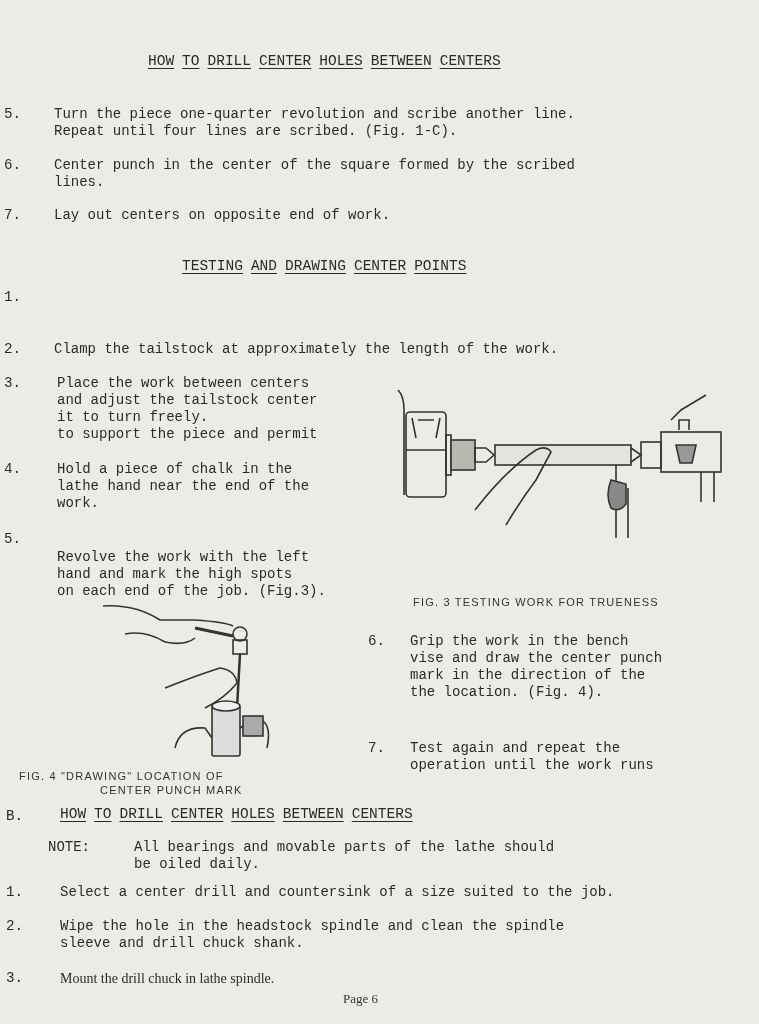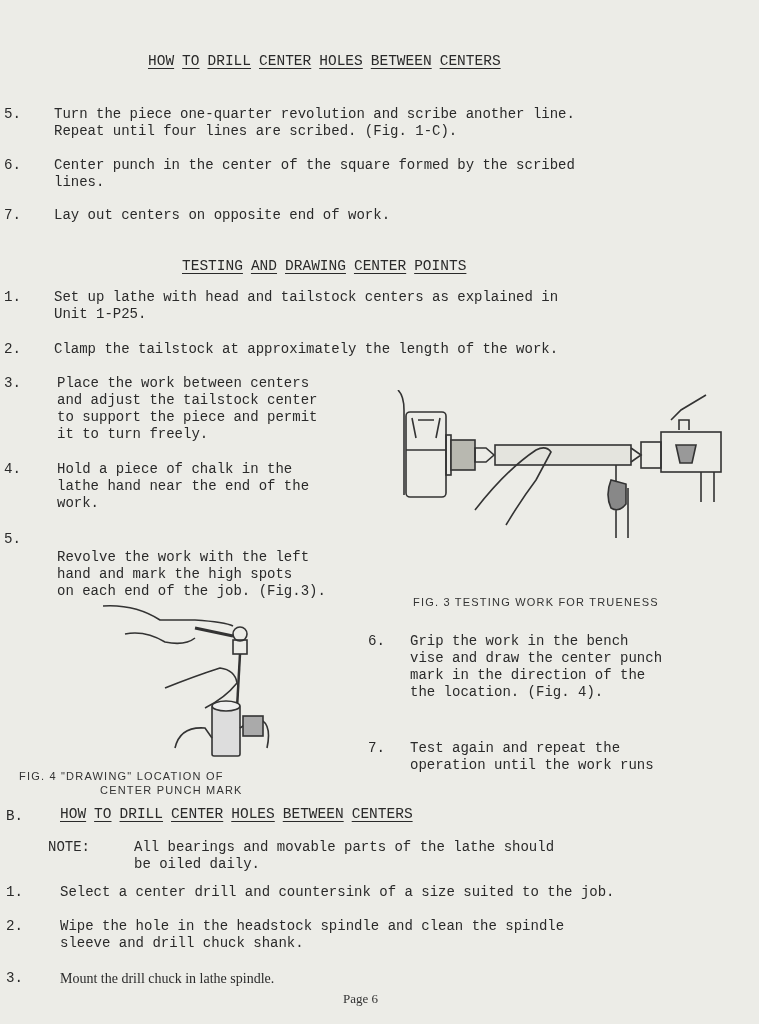--- a/index.html
+++ b/index.html
@@ -51,34 +51,30 @@
   <div class="num" style="left:4px; top:207px;">7.</div>
   <div class="item" style="left:54px; top:207px;">
     <span class="ln">Lay out centers on opposite end of work.</span>
   </div>
 
   <div class="heading" style="left:182px; top:258px;">
     <span class="w">TESTING</span><span class="w">AND</span><span class="w">DRAWING</span><span class="w">CENTER</span><span class="w">POINTS</span>
   </div>
 
   <div class="num" style="left:4px; top:289px;">1.</div>
-  <div class="item" style="left:54px; top:289px;">
-    <span class="ln">Set up lathe with head and tailstock centers as explained in</span>
-    <span class="ln">Unit 1-P25.</span>
-  </div>
   <div class="num" style="left:4px; top:341px;">2.</div>
   <div class="item" style="left:54px; top:341px;">
     <span class="ln">Clamp the tailstock at approximately the length of the work.</span>
   </div>
   <div class="num" style="left:4px; top:375px;">3.</div>
   <div class="item" style="left:57px; top:375px;">
     <span class="ln">Place the work between centers</span>
     <span class="ln">and adjust the tailstock center</span>
+    <span class="ln">it to turn freely.</span>
     <span class="ln">to support the piece and permit</span>
-    <span class="ln">it to turn freely.</span>
   </div>
   <div class="num" style="left:4px; top:461px;">4.</div>
   <div class="item" style="left:57px; top:461px;">
     <span class="ln">Hold a piece of chalk in the</span>
     <span class="ln">lathe hand near the end of the</span>
     <span class="ln">work.</span>
   </div>
   <div class="num" style="left:4px; top:531px;">5.</div>
   <div class="item" style="left:57px; top:549px;">
     <span class="ln">Revolve the work with the left</span>

